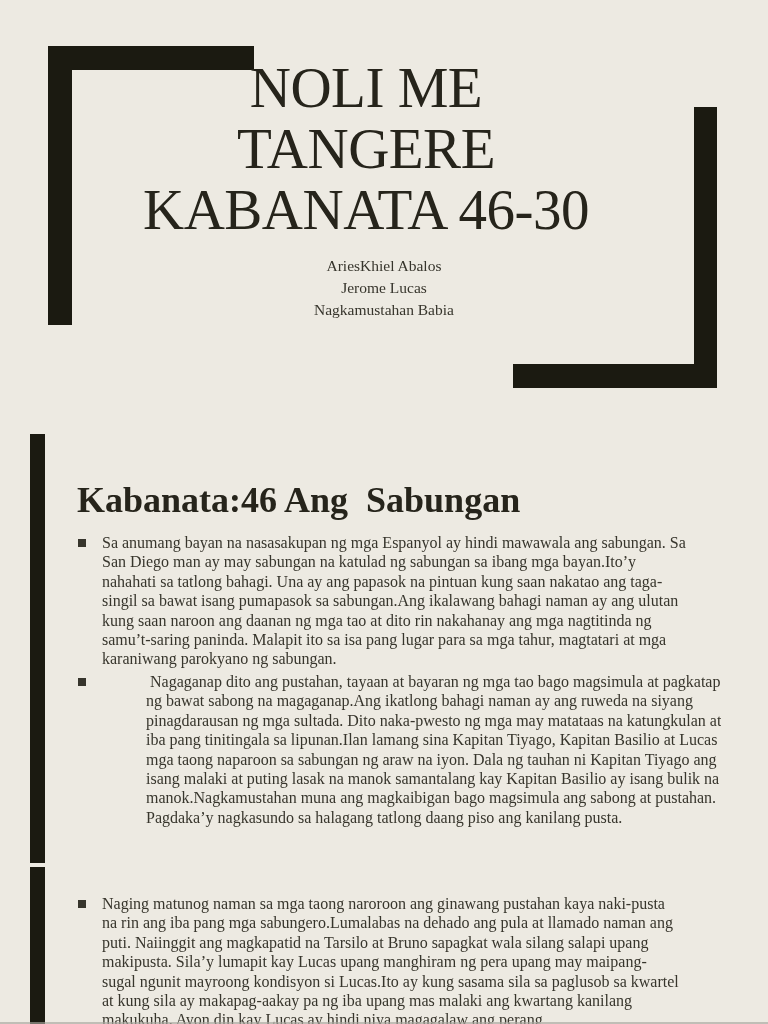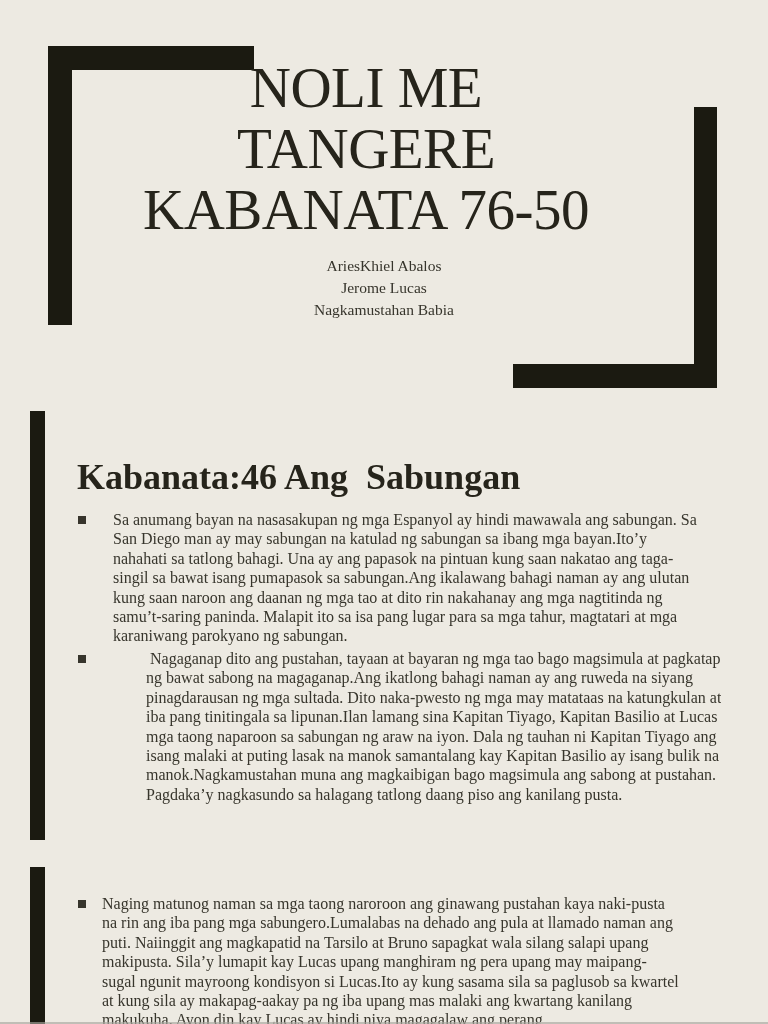--- a/index.html
+++ b/index.html
@@ -13,21 +13,21 @@
   .page{
     position:relative;
     width:768px;height:1024px;
     background:var(--bg);
     overflow:hidden;
     font-family:"Liberation Serif","DejaVu Serif",serif;
     color:var(--body-ink);
   }
   .slide{position:absolute;left:0;width:721px;overflow:hidden;}
   .slide-title{top:0;height:432px;}
-  .slide-content{top:410px;height:431px;padding-left:20px;}
+  .slide-content{top:433px;height:431px;padding-left:20px;}
   .slide-continuation{top:866px;height:158px;}
 
   
   .bar{position:absolute;background:var(--ink);}
   .tl-h{left:48px;top:46px;width:206px;height:24px;}
   .tl-v{left:48px;top:46px;width:24px;height:279px;}
   .br-v{left:694px;top:107px;width:23px;height:281px;}
   .br-h{left:513px;top:364px;width:204px;height:24px;}
 
   .deck-title{
@@ -58,21 +58,21 @@
   .bullet-marker{
     flex:0 0 auto;width:8px;height:8px;margin-top:6px;margin-right:16px;
     background:var(--body-ink);
   }
   .bullet-text{
     font-size:16px;line-height:19.4px;color:var(--body-ink);
     white-space:pre-wrap;
   }
   .slide-content .bullet .bullet-text{width:590px;}
   .slide-continuation .bullet .bullet-text{width:578px;}
-  .b1{top:100px;gap:11px;}
+  .b1{top:100px;}
   .b2{top:239px;gap:44px;}
   .b3{top:28px;}
 
   .page-bottom-edge{
     position:absolute;left:0;top:1022px;width:768px;height:2px;
     background:#a8a69e;opacity:.65;
   }
 </style>
 </head>
 <body>
@@ -81,21 +81,21 @@
 
   <section class="slide slide-title">
     <div class="bar tl-h"></div>
     <div class="bar tl-v"></div>
     <div class="bar br-v"></div>
     <div class="bar br-h"></div>
 
     <div class="deck-title">
       <div>NOLI ME</div>
       <div>TANGERE</div>
-      <div>KABANATA 76-50</div>
+      <div>KABANATA 46-30</div>
     </div>
 
     <div class="deck-authors">
       <div>AriesKhiel Abalos</div>
       <div>Jerome Lucas</div>
       <div>Nagkamustahan Babia</div>
     </div>
   </section>
 
   <section class="slide slide-content">

